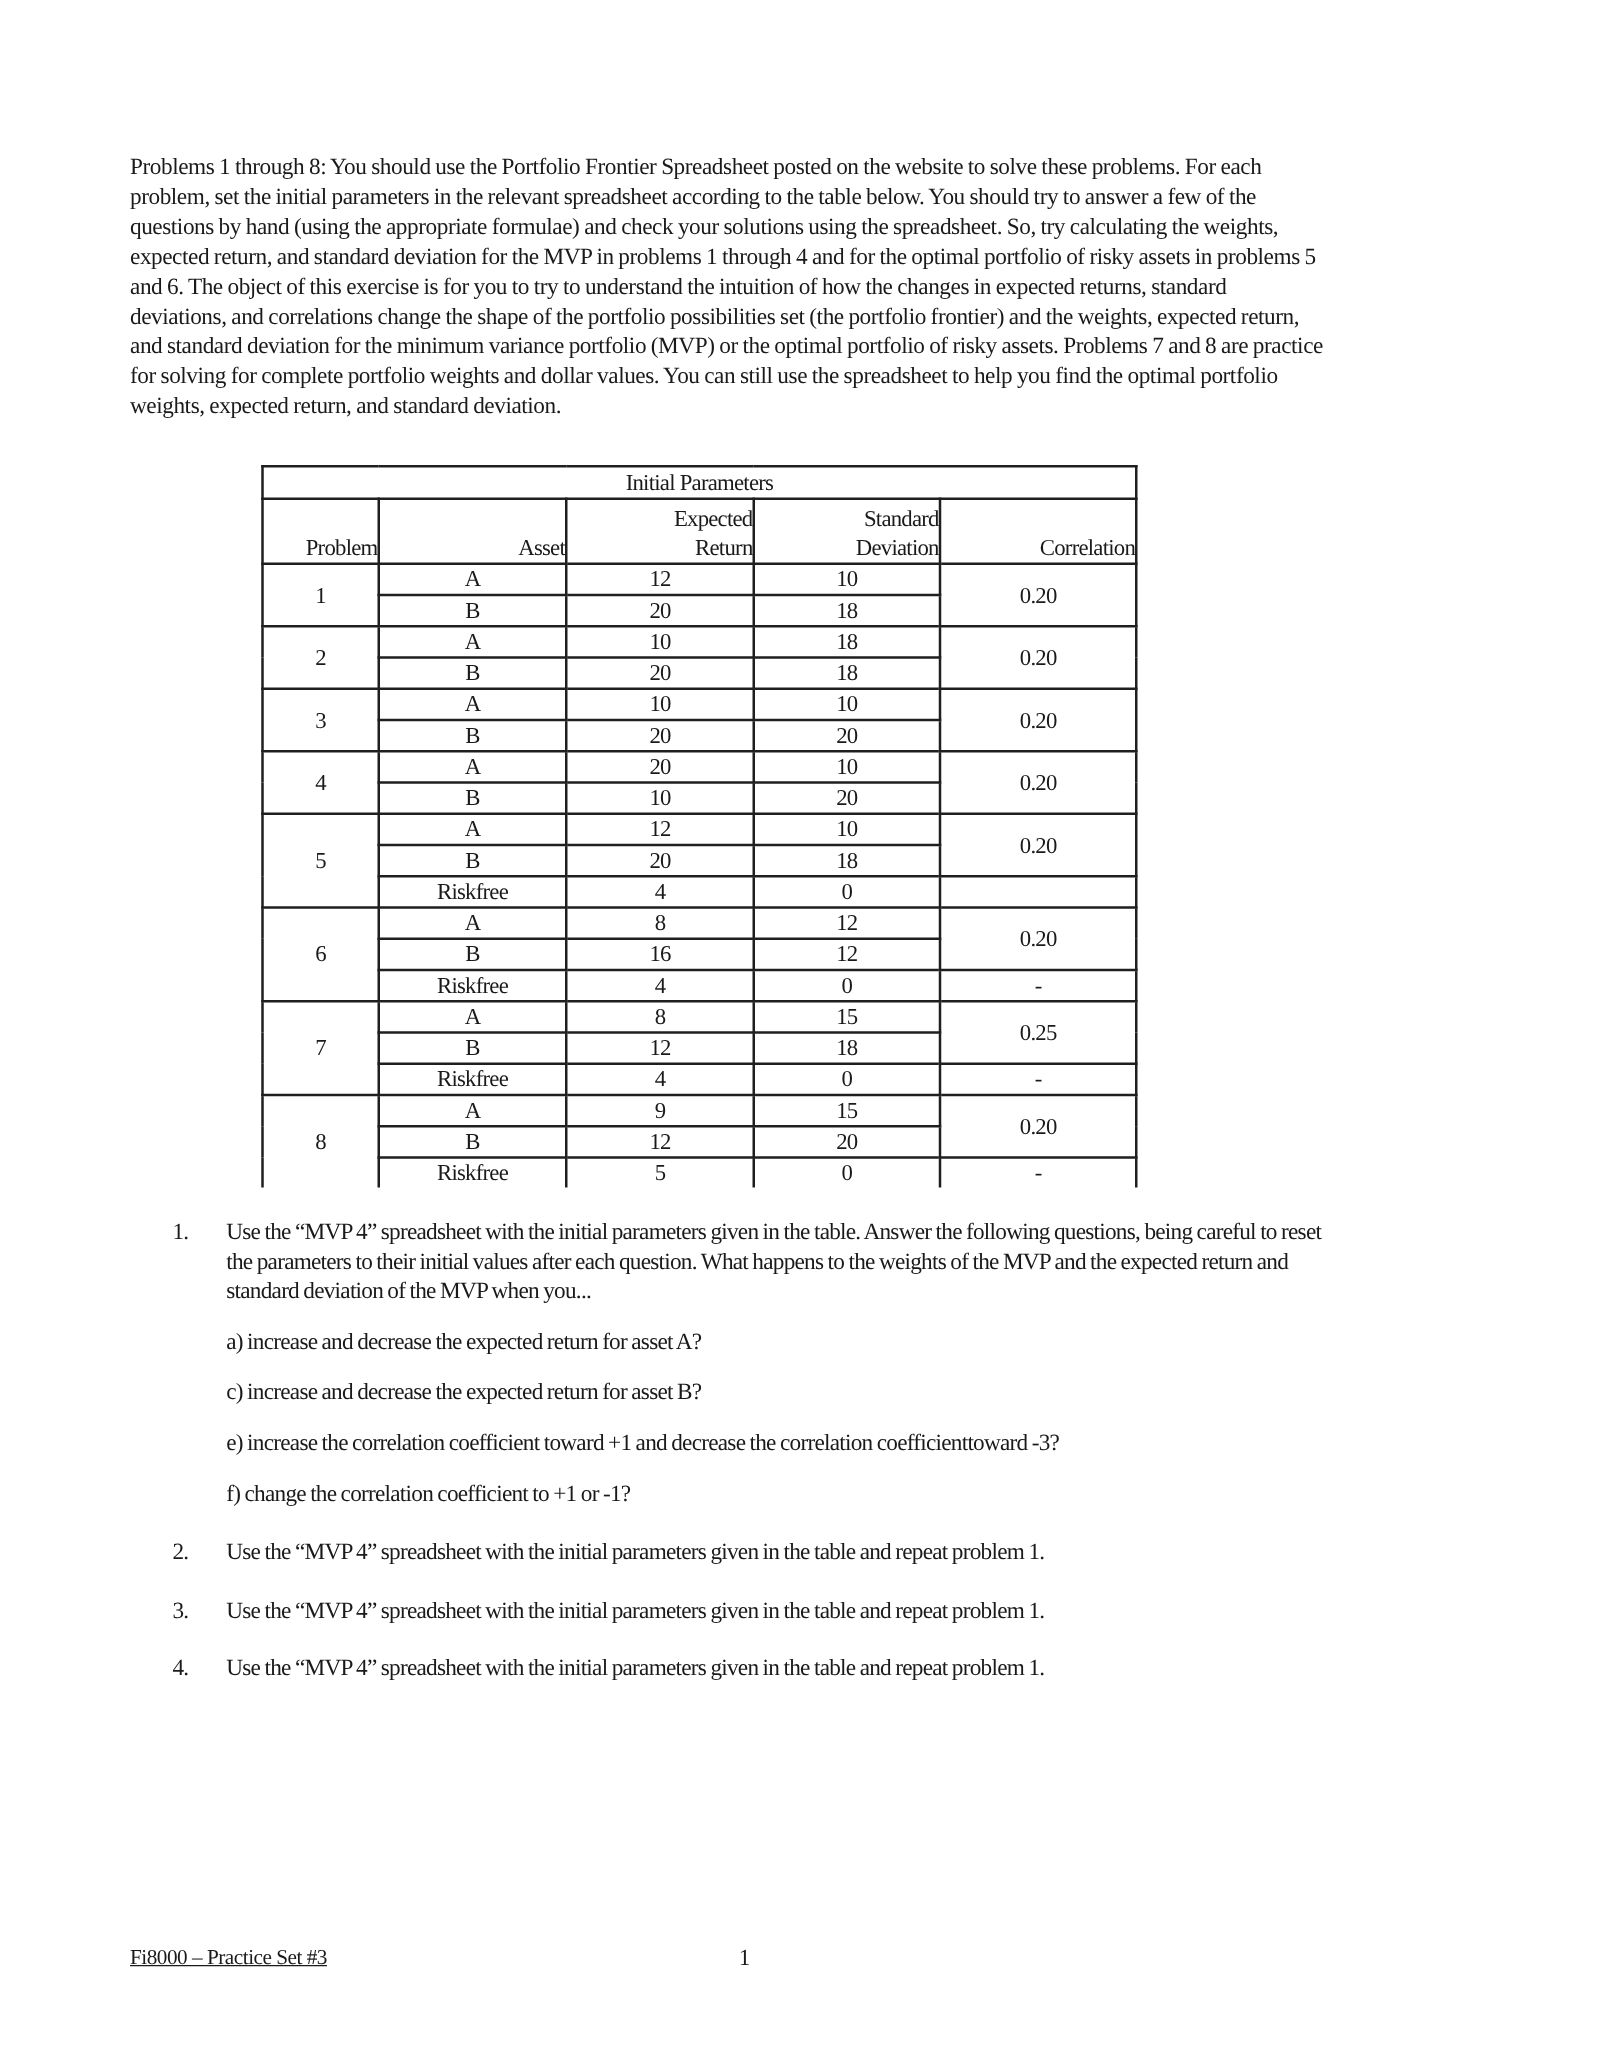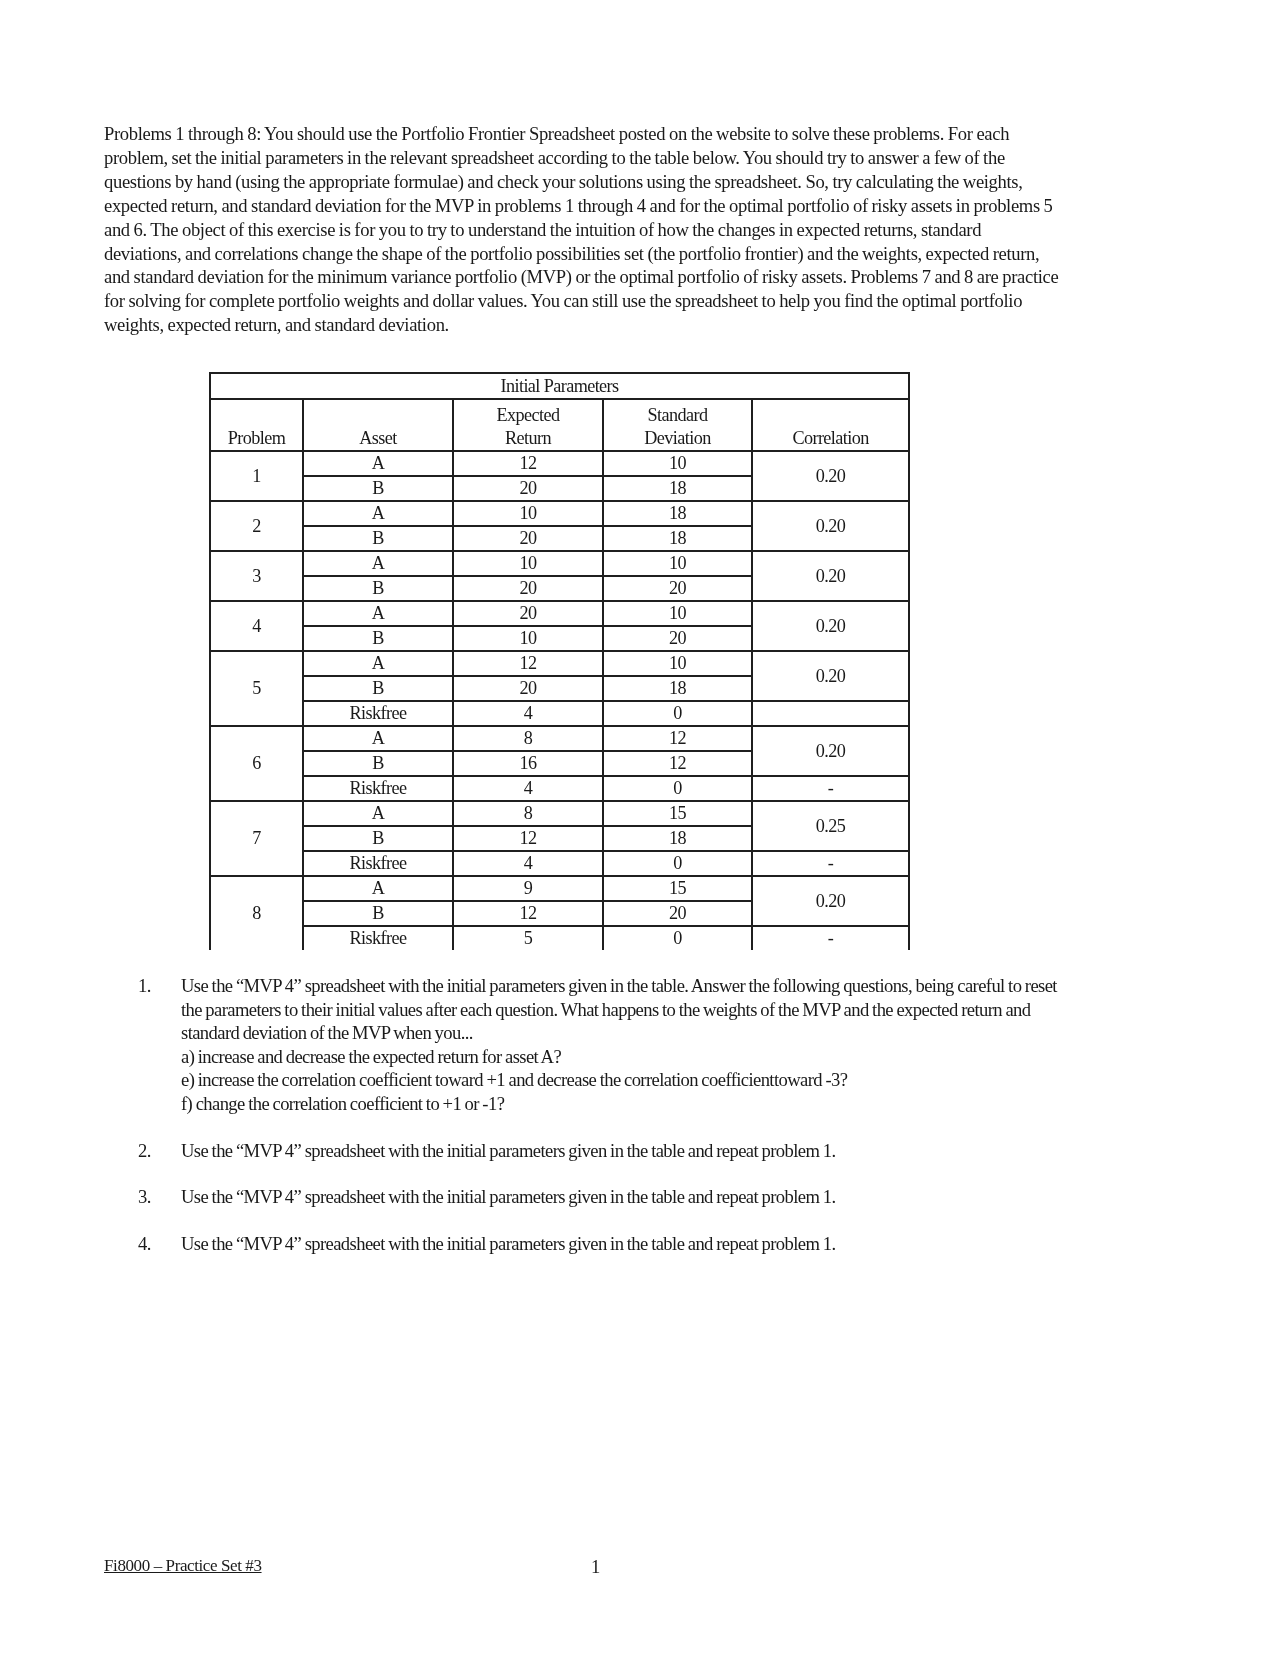--- a/index.html
+++ b/index.html
@@ -16,37 +16,37 @@
     table.params {
       position: absolute; left: 209px; top: 372px; width: 699px;
       border-collapse: collapse; font-size: 18.2px; letter-spacing: -0.6px;
       table-layout: fixed;
     }
     table.params td, table.params th {
       border: 2px solid #1f1f1f; text-align: center; vertical-align: middle;
       padding: 0; font-weight: normal; line-height: 21px; height: 23px;
     }
     table.params .title-row td { height: 24px; border-radius: 10px; }
-    table.params .head-row th { vertical-align: bottom; height: 50px; line-height: 23px; }
+    table.params .head-row th { vertical-align: bottom; height: 50px; line-height: 23px; text-align: right; }
     table.params tr.last td { border-bottom: none; }
     table.params td.probcell.last-prob { border-bottom: none; }
     col.c-prob { width: 93px; }
     col.c-asset { width: 150px; }
     col.c-ret { width: 150px; }
     col.c-sd { width: 149px; }
     col.c-corr { width: 157px; }
 
     .questions {
       position: absolute; left: 138px; top: 974px; width: 930px;
       font-size: 18.6px; line-height: 23.6px; letter-spacing: -0.6px; word-spacing: -0.6px;
     }
     .q { position: relative; padding-left: 43px; }
     .q .num { position: absolute; left: 0; top: 0; }
     .q + .q { margin-top: 23px; }
-    .q1-sub { display: block; }
+    .q1-sub { display: block; margin-top: 17px; }
     .footer-left {
       position: absolute; left: 104px; top: 1556px; font-size: 17px; letter-spacing: -0.4px; text-decoration: underline;
     }
     .footer-page {
       position: absolute; left: 591px; top: 1556px; font-size: 18.6px;
     }
   </style>
 </head>
 <body>
 
@@ -200,20 +200,21 @@
     <td>-</td>
   </tr>
 </tbody>
   </table>
 
 <div class="questions">
   <div class="q">
     <span class="num">1.</span>
     <span>Use the “MVP 4” spreadsheet with the initial parameters given in the table. Answer the following questions, being careful to reset the parameters to their initial values after each question. What happens to the weights of the MVP and the expected return and standard deviation of the MVP when you...</span>
     <span class="q1-sub">a) increase and decrease the expected return for asset A?</span>
+    <span class="q1-sub">c) increase and decrease the expected return for asset B?</span>
     <span class="q1-sub">e) increase the correlation coefficient toward +1 and decrease the correlation coefficienttoward -3?</span>
     <span class="q1-sub">f) change the correlation coefficient to +1 or -1?</span>
   </div>
   <div class="q">
     <span class="num">2.</span>
     <span>Use the “MVP 4” spreadsheet with the initial parameters given in the table and repeat problem 1.</span>
   </div>
   <div class="q">
     <span class="num">3.</span>
     <span>Use the “MVP 4” spreadsheet with the initial parameters given in the table and repeat problem 1.</span>

